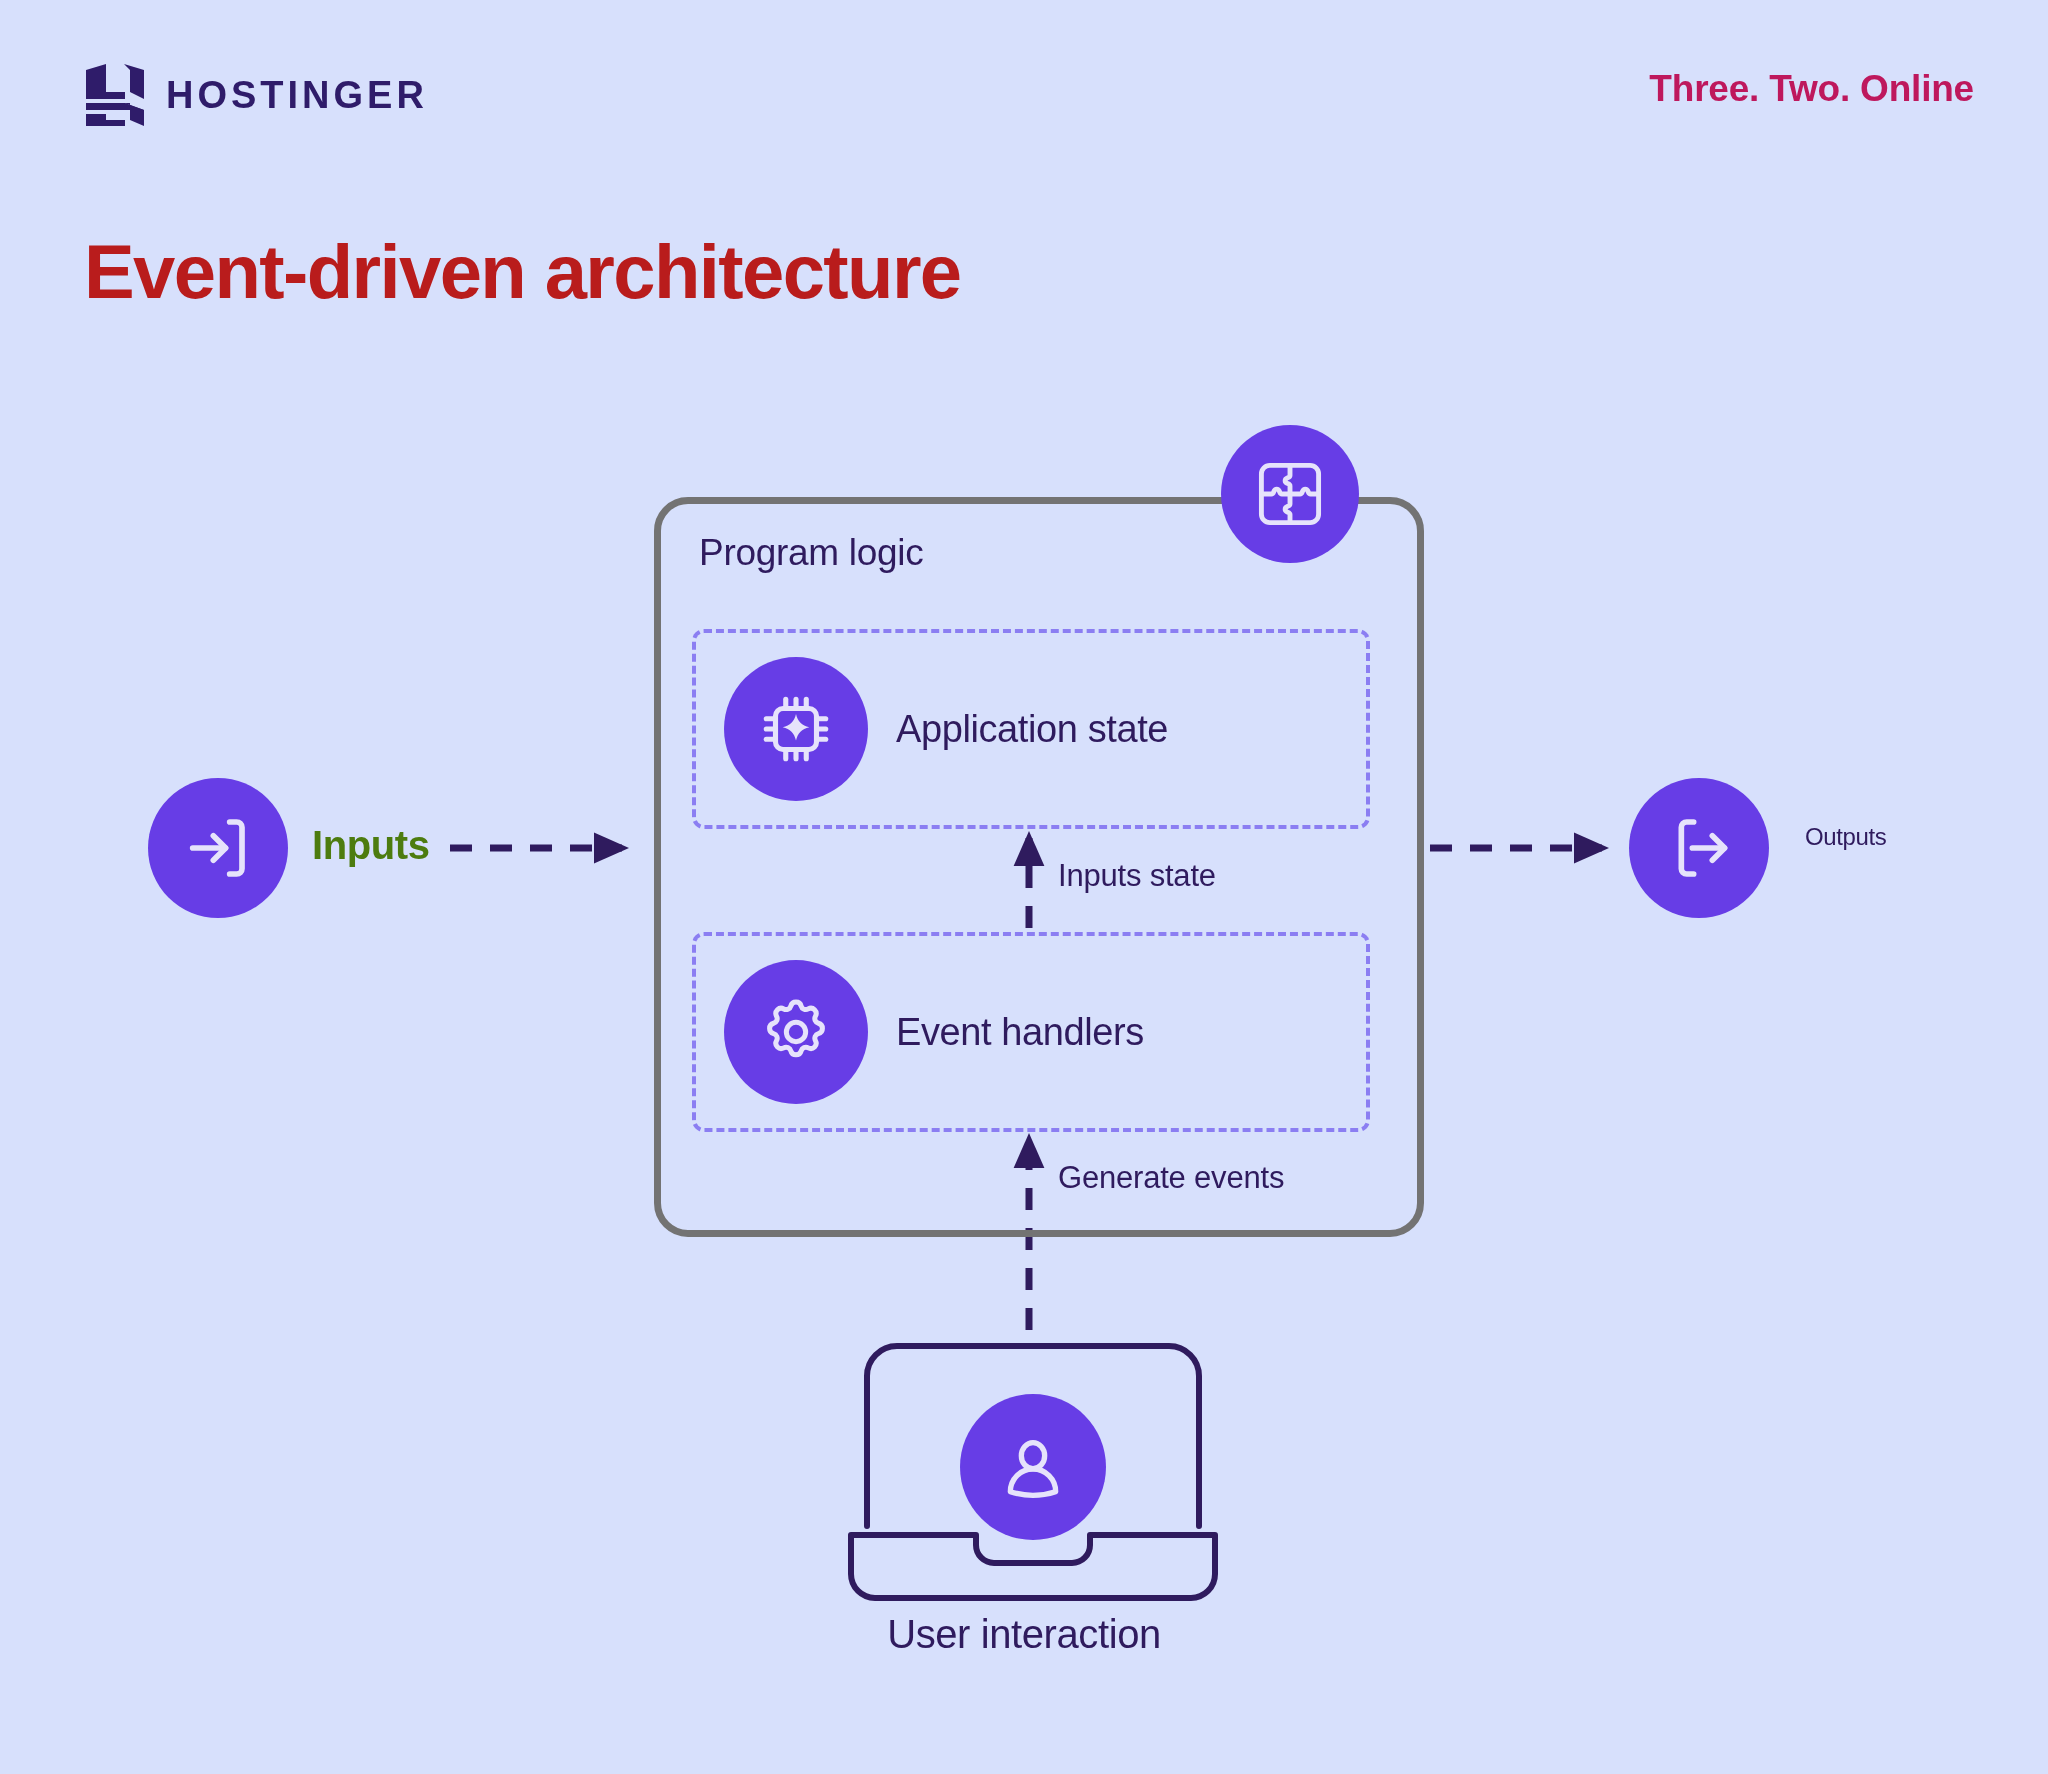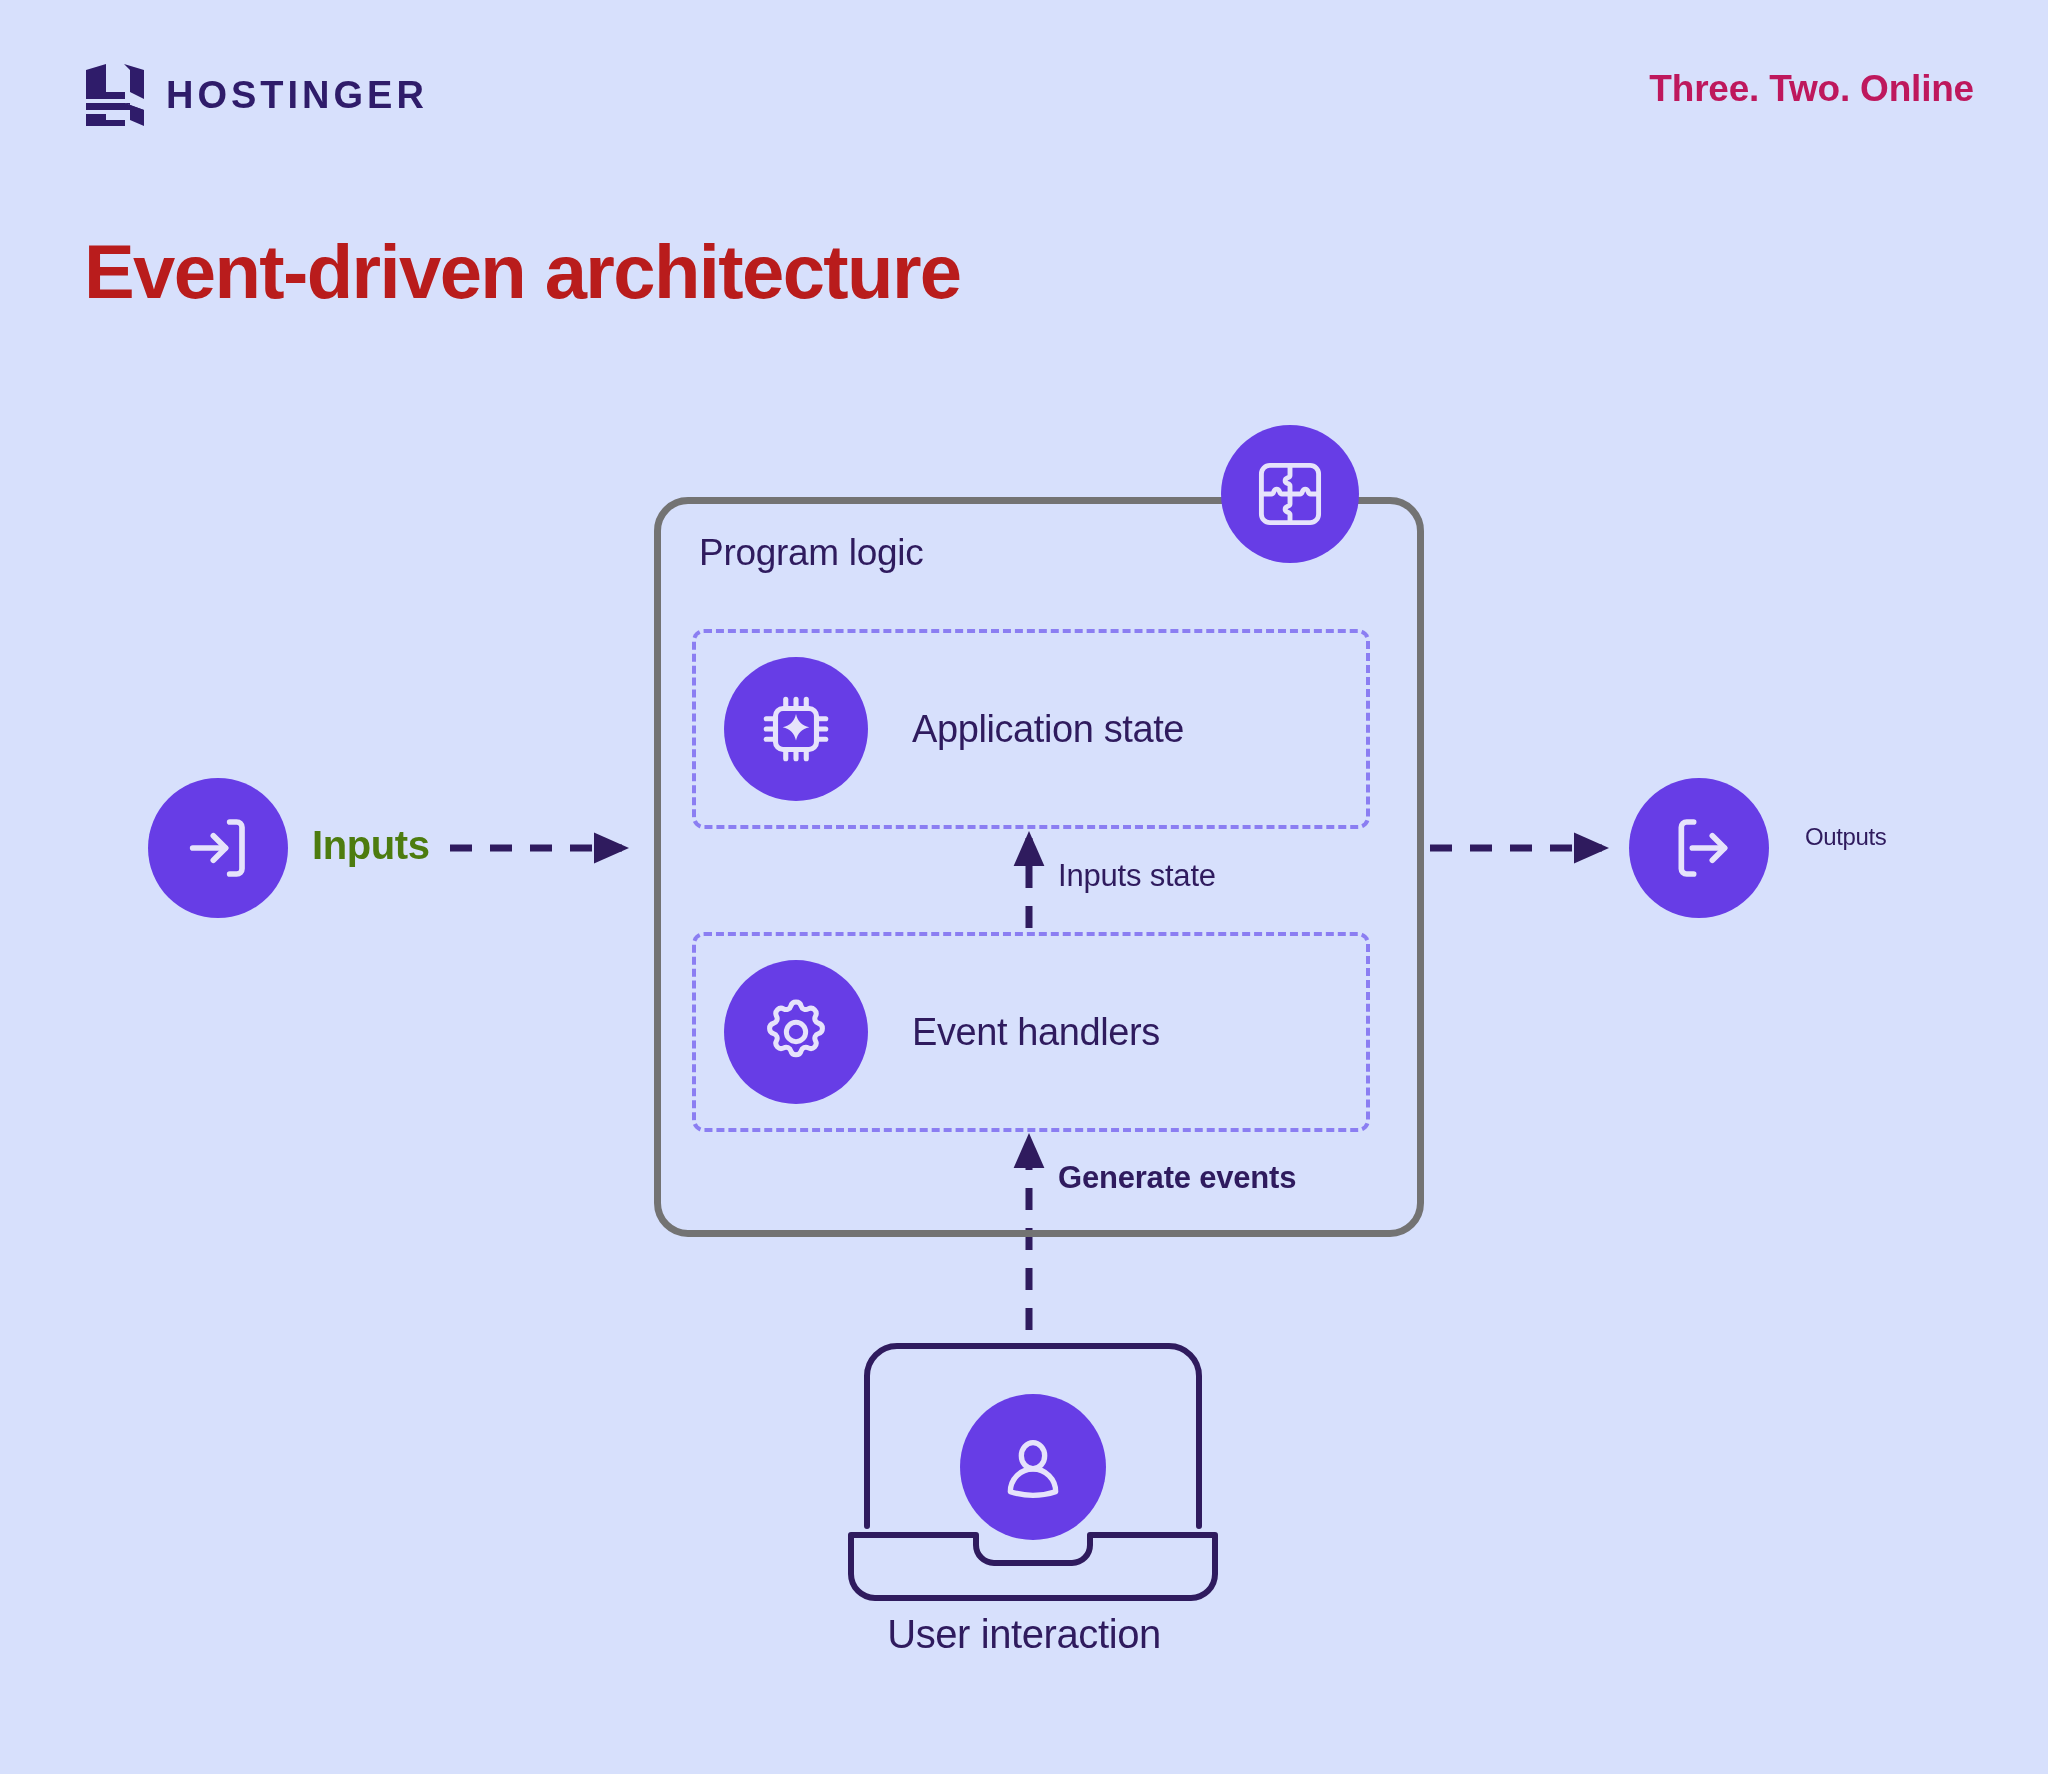--- a/index.html
+++ b/index.html
@@ -86,21 +86,21 @@
   .dashed-row {
     position: absolute;
     left: 692px;
     width: 678px;
     height: 200px;
     border: 4px dashed #8b7ef2;
     border-radius: 12px;
     display: flex;
     align-items: center;
     padding-left: 28px;
-    gap: 44px;
+    gap: 28px;
   }
   #row-application-state { top: 629px; }
   #row-event-handlers    { top: 932px; }
 
   .row-label {
     font-size: 38px;
     font-weight: 500;
     color: #2f1b5e;
     letter-spacing: -0.4px;
     white-space: nowrap;
@@ -189,21 +189,21 @@
     font-weight: 500;
     color: #2f1b5e;
     letter-spacing: -0.2px;
     white-space: nowrap;
   }
   #generate-events-label {
     position: absolute;
     left: 1058px;
     top: 1160px;
     font-size: 31px;
-    font-weight: 700;
+    font-weight: 400;
     color: #2f1b5e;
     letter-spacing: -0.2px;
     white-space: nowrap;
   }
 
   
   #connectors {
     position: absolute;
     left: 0; top: 0;
     width: 2048px; height: 1774px;

